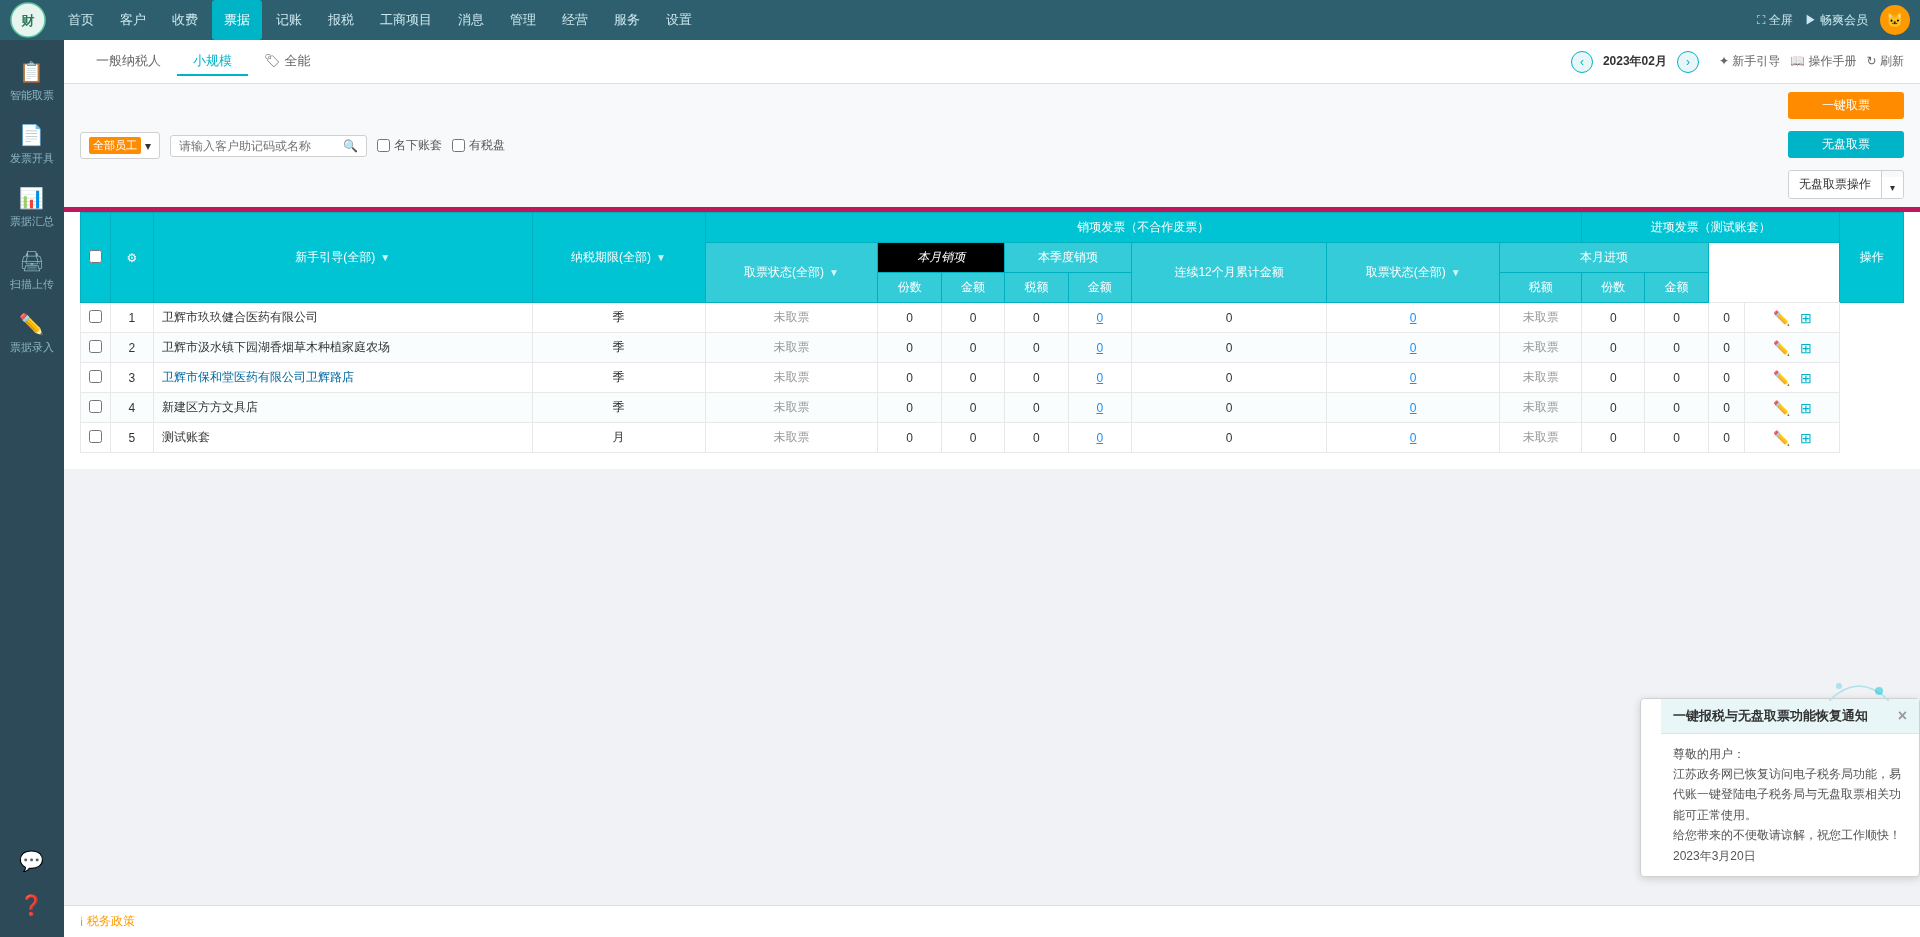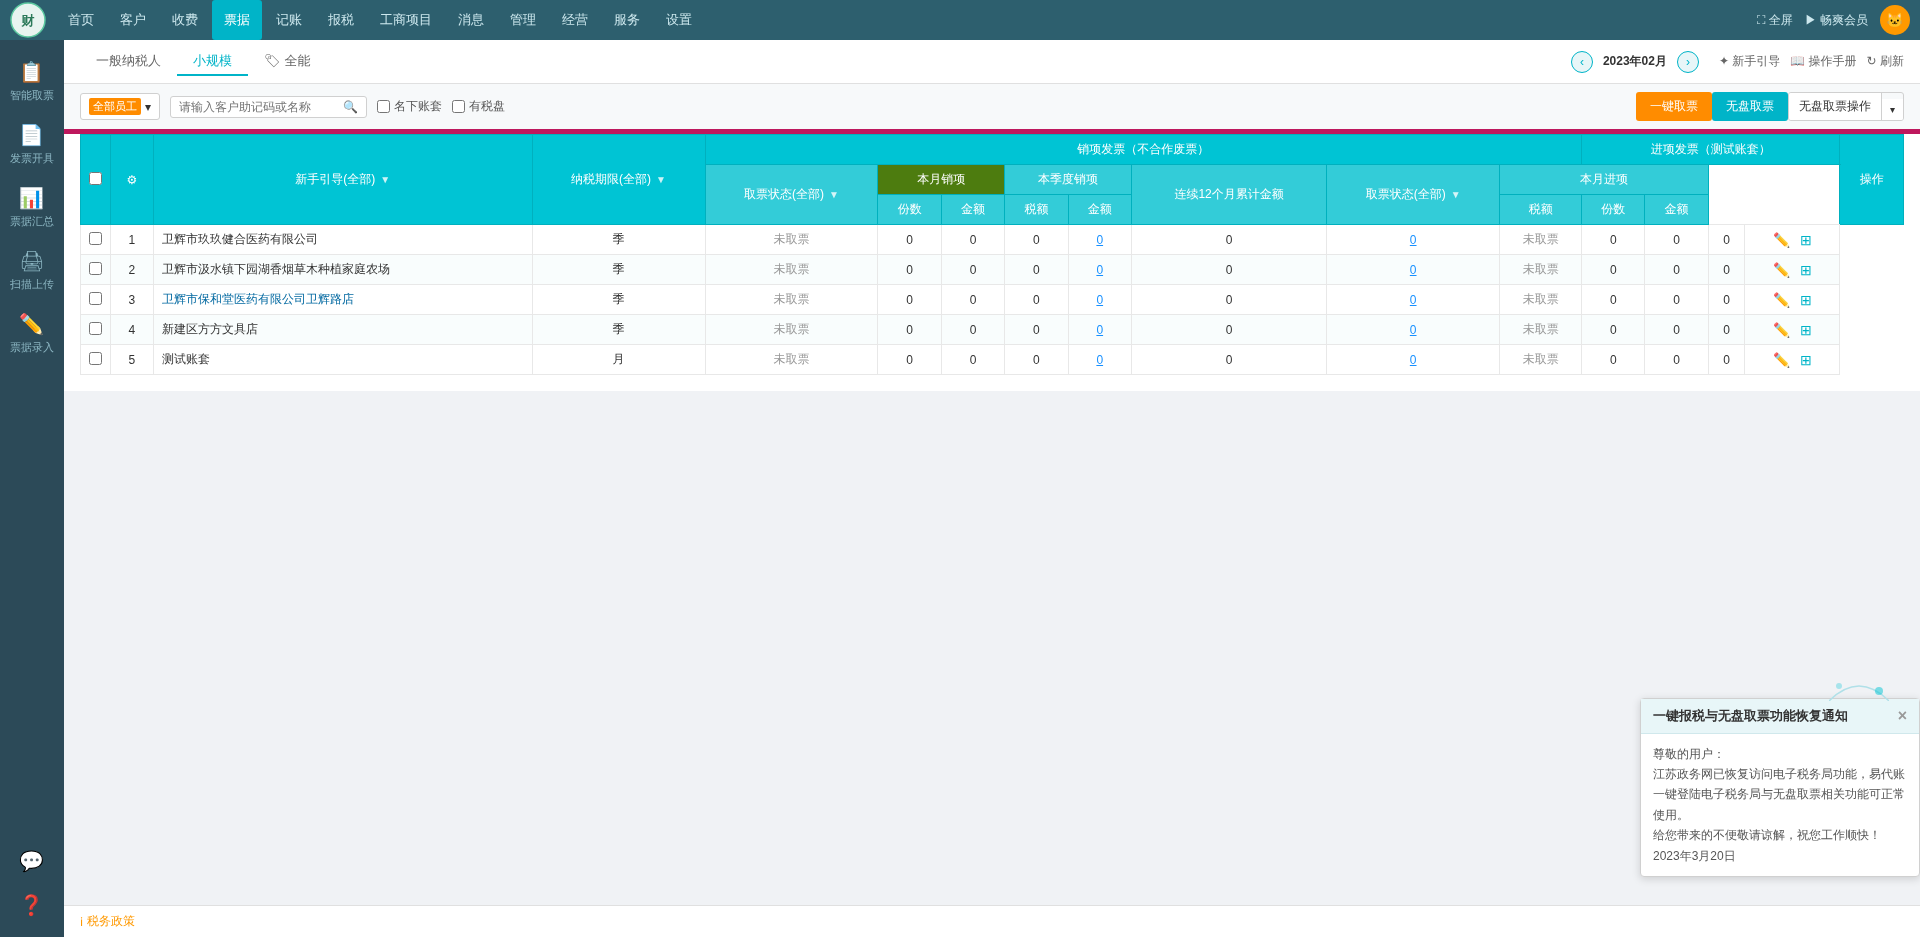--- a/index.html
+++ b/index.html
@@ -77,21 +77,21 @@
     .toolbar-select .emp-label { background: #ff8c00; color: #fff; padding: 1px 4px; border-radius: 2px; font-size: 11px; }
     .search-box {
       display: flex; align-items: center; border: 1px solid #d0d0d0; border-radius: 3px;
       background: #fff; padding: 3px 8px; gap: 4px;
     }
     .search-box input {
       border: none; outline: none; font-size: 12px; width: 160px; color: #999;
     }
     .search-icon { color: #999; cursor: pointer; }
     .checkbox-label { display: flex; align-items: center; gap: 4px; font-size: 12px; color: #555; cursor: pointer; }
-    .toolbar-right { margin-left: auto; display: flex; gap: 0; }
+    .toolbar-right { margin-left: auto; display: flex; gap: 12px; flex-direction: column; }
     .btn-orange {
       background: #ff8c00; color: #fff; border: none; border-radius: 3px;
       padding: 5px 14px; font-size: 12px; cursor: pointer;
     }
     .btn-teal {
       background: #00b4c8; color: #fff; border: none; border-radius: 3px;
       padding: 5px 14px; font-size: 12px; cursor: pointer;
     }
     .btn-split {
       display: flex; align-items: flex-end;
@@ -122,21 +122,21 @@
     .status-badge {
       color: #999;
     }
     .action-icon { color: #00b4c8; cursor: pointer; margin: 0 3px; font-size: 14px; }
     .checkbox-cell { width: 30px; }
 
     
     .notification-panel {
       position: fixed; bottom: 60px; right: 0; width: 280px;
       background: #fff; border: 1px solid #d0d0d0; border-radius: 4px;
-      box-shadow: 0 2px 8px rgba(0,0,0,0.15); z-index: 200;
+      box-shadow: 0 2px 8px rgba(0,0,0,0.15); z-index: 200; padding-left: 20px;
     }
     .notification-header {
       background: #e8f6f8; padding: 8px 12px; font-size: 13px; font-weight: bold;
       color: #333; display: flex; justify-content: space-between; align-items: center;
       border-bottom: 1px solid #d0e8ec;
     }
     .notification-close { cursor: pointer; color: #999; font-size: 16px; }
     .notification-body { padding: 10px 12px; font-size: 12px; color: #555; line-height: 1.7; }
 
     
@@ -295,21 +295,21 @@
         </tr>
 
         <tr>
 
           <th rowspan="2" style="background:#33ccd8;">
             <div class="col-header-with-filter">
               <span>取票状态(全部)</span>
               <span class="filter-icon">▼</span>
             </div>
           </th>
-          <th colspan="2" style="background:#4d7c0f;">本月销项</th>
+          <th colspan="2" style="background:#000000;font-style:italic;">本月销项</th>
           <th colspan="2" style="background:#33ccd8;">本季度销项</th>
           <th rowspan="2" style="background:#33ccd8;">连续12个月累计金额</th>
 
           <th rowspan="2" style="background:#33ccd8;">
             <div class="col-header-with-filter">
               <span>取票状态(全部)</span>
               <span class="filter-icon">▼</span>
             </div>
           </th>
           <th colspan="3" style="background:#33ccd8;">本月进项</th>

